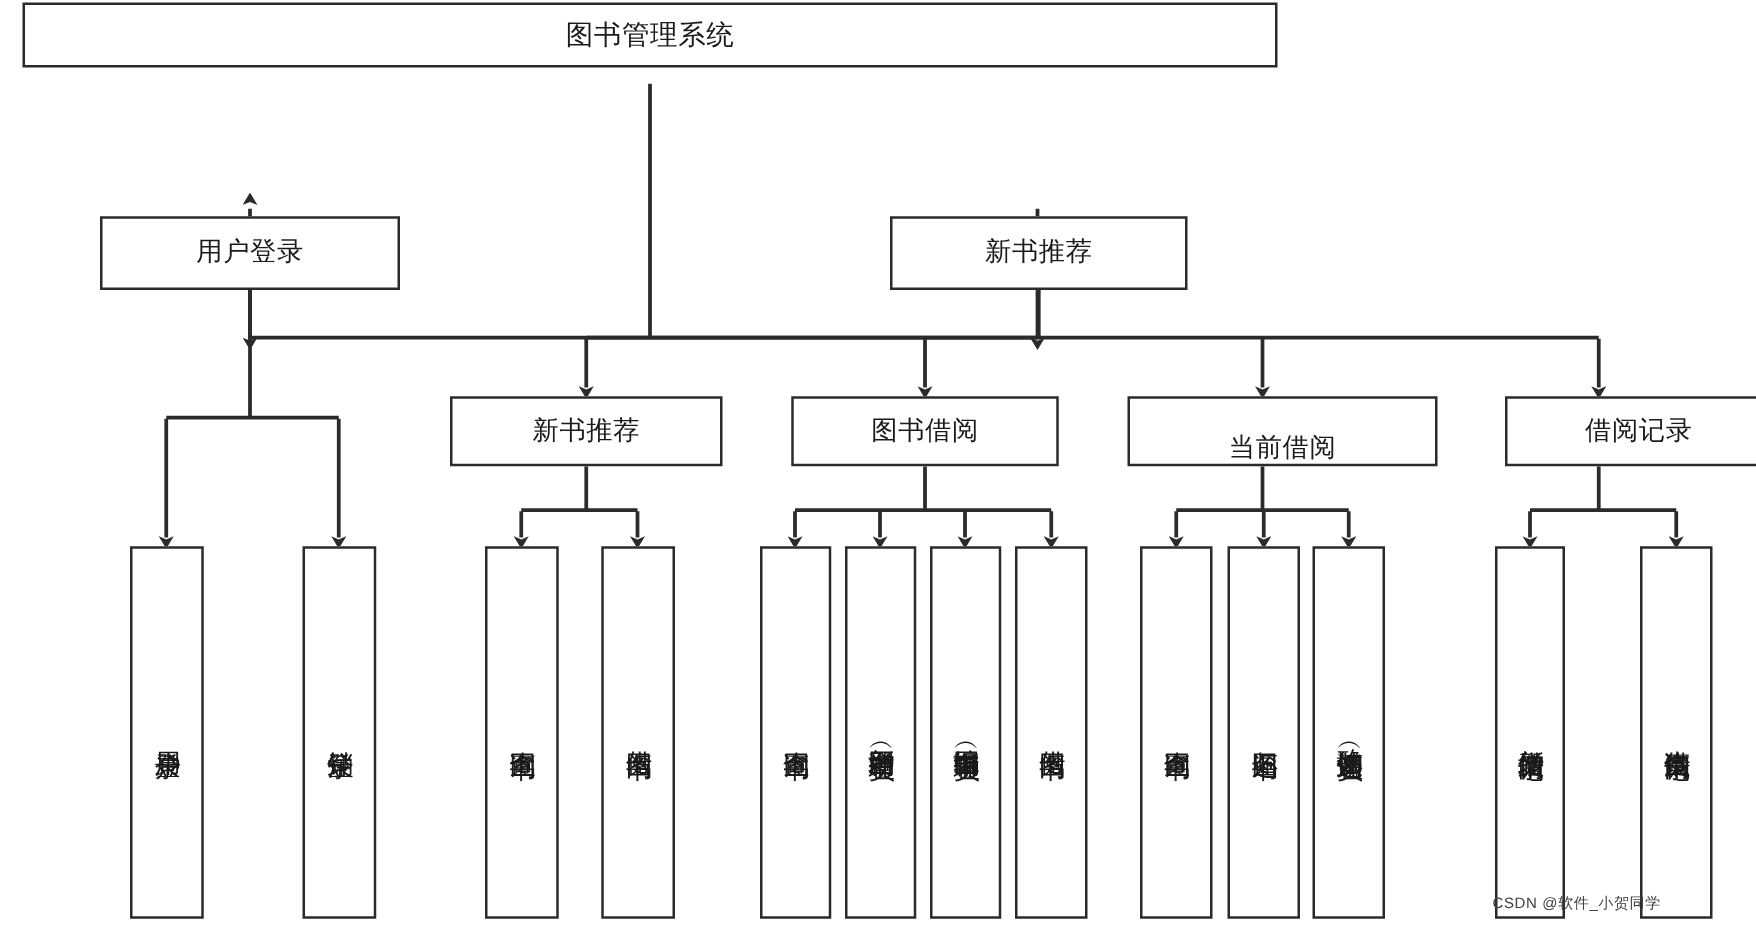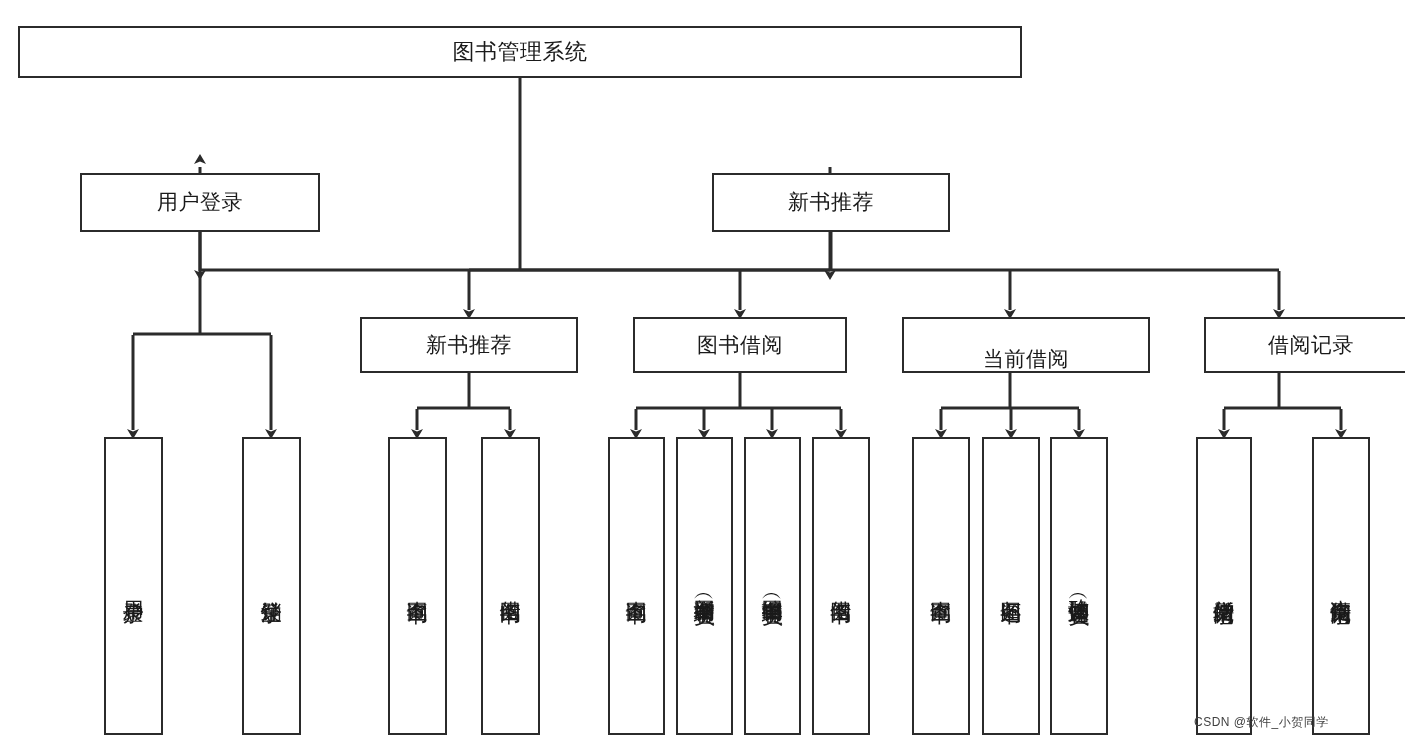--- a/index.html
+++ b/index.html
@@ -137,21 +137,21 @@
     <g stroke="#2b2b2b" stroke-width="3" fill="none">
       <path d="M1279,373 L1279,408"></path>
       <path d="M1224,408 L1341,408"></path>
     </g>
     <g stroke="#2b2b2b" stroke-width="3" fill="none" marker-end="url(#arrow)">
       <path d="M1224,409 L1224,430"></path>
       <path d="M1341,409 L1341,430"></path>
     </g>
   </svg>
 
-  <div class="node root" id="root-node" style="left: 18px; top: 26px; width: 1004px; height: 52px;">
+  <div class="node root" id="root-node" style="left: 18px; top: 2px; width: 1004px; height: 52px;">
     <span class="label">图书管理系统</span>
   </div>
 
   <div id="level2-container">
       <div class="node " style="left: 80px; top: 173px; width: 240px; height: 59px;">
         <span class="label">用户登录</span>
       </div>
       <div class="node " style="left: 712px; top: 173px; width: 238px; height: 59px;">
         <span class="label">新书推荐</span>
       </div>

